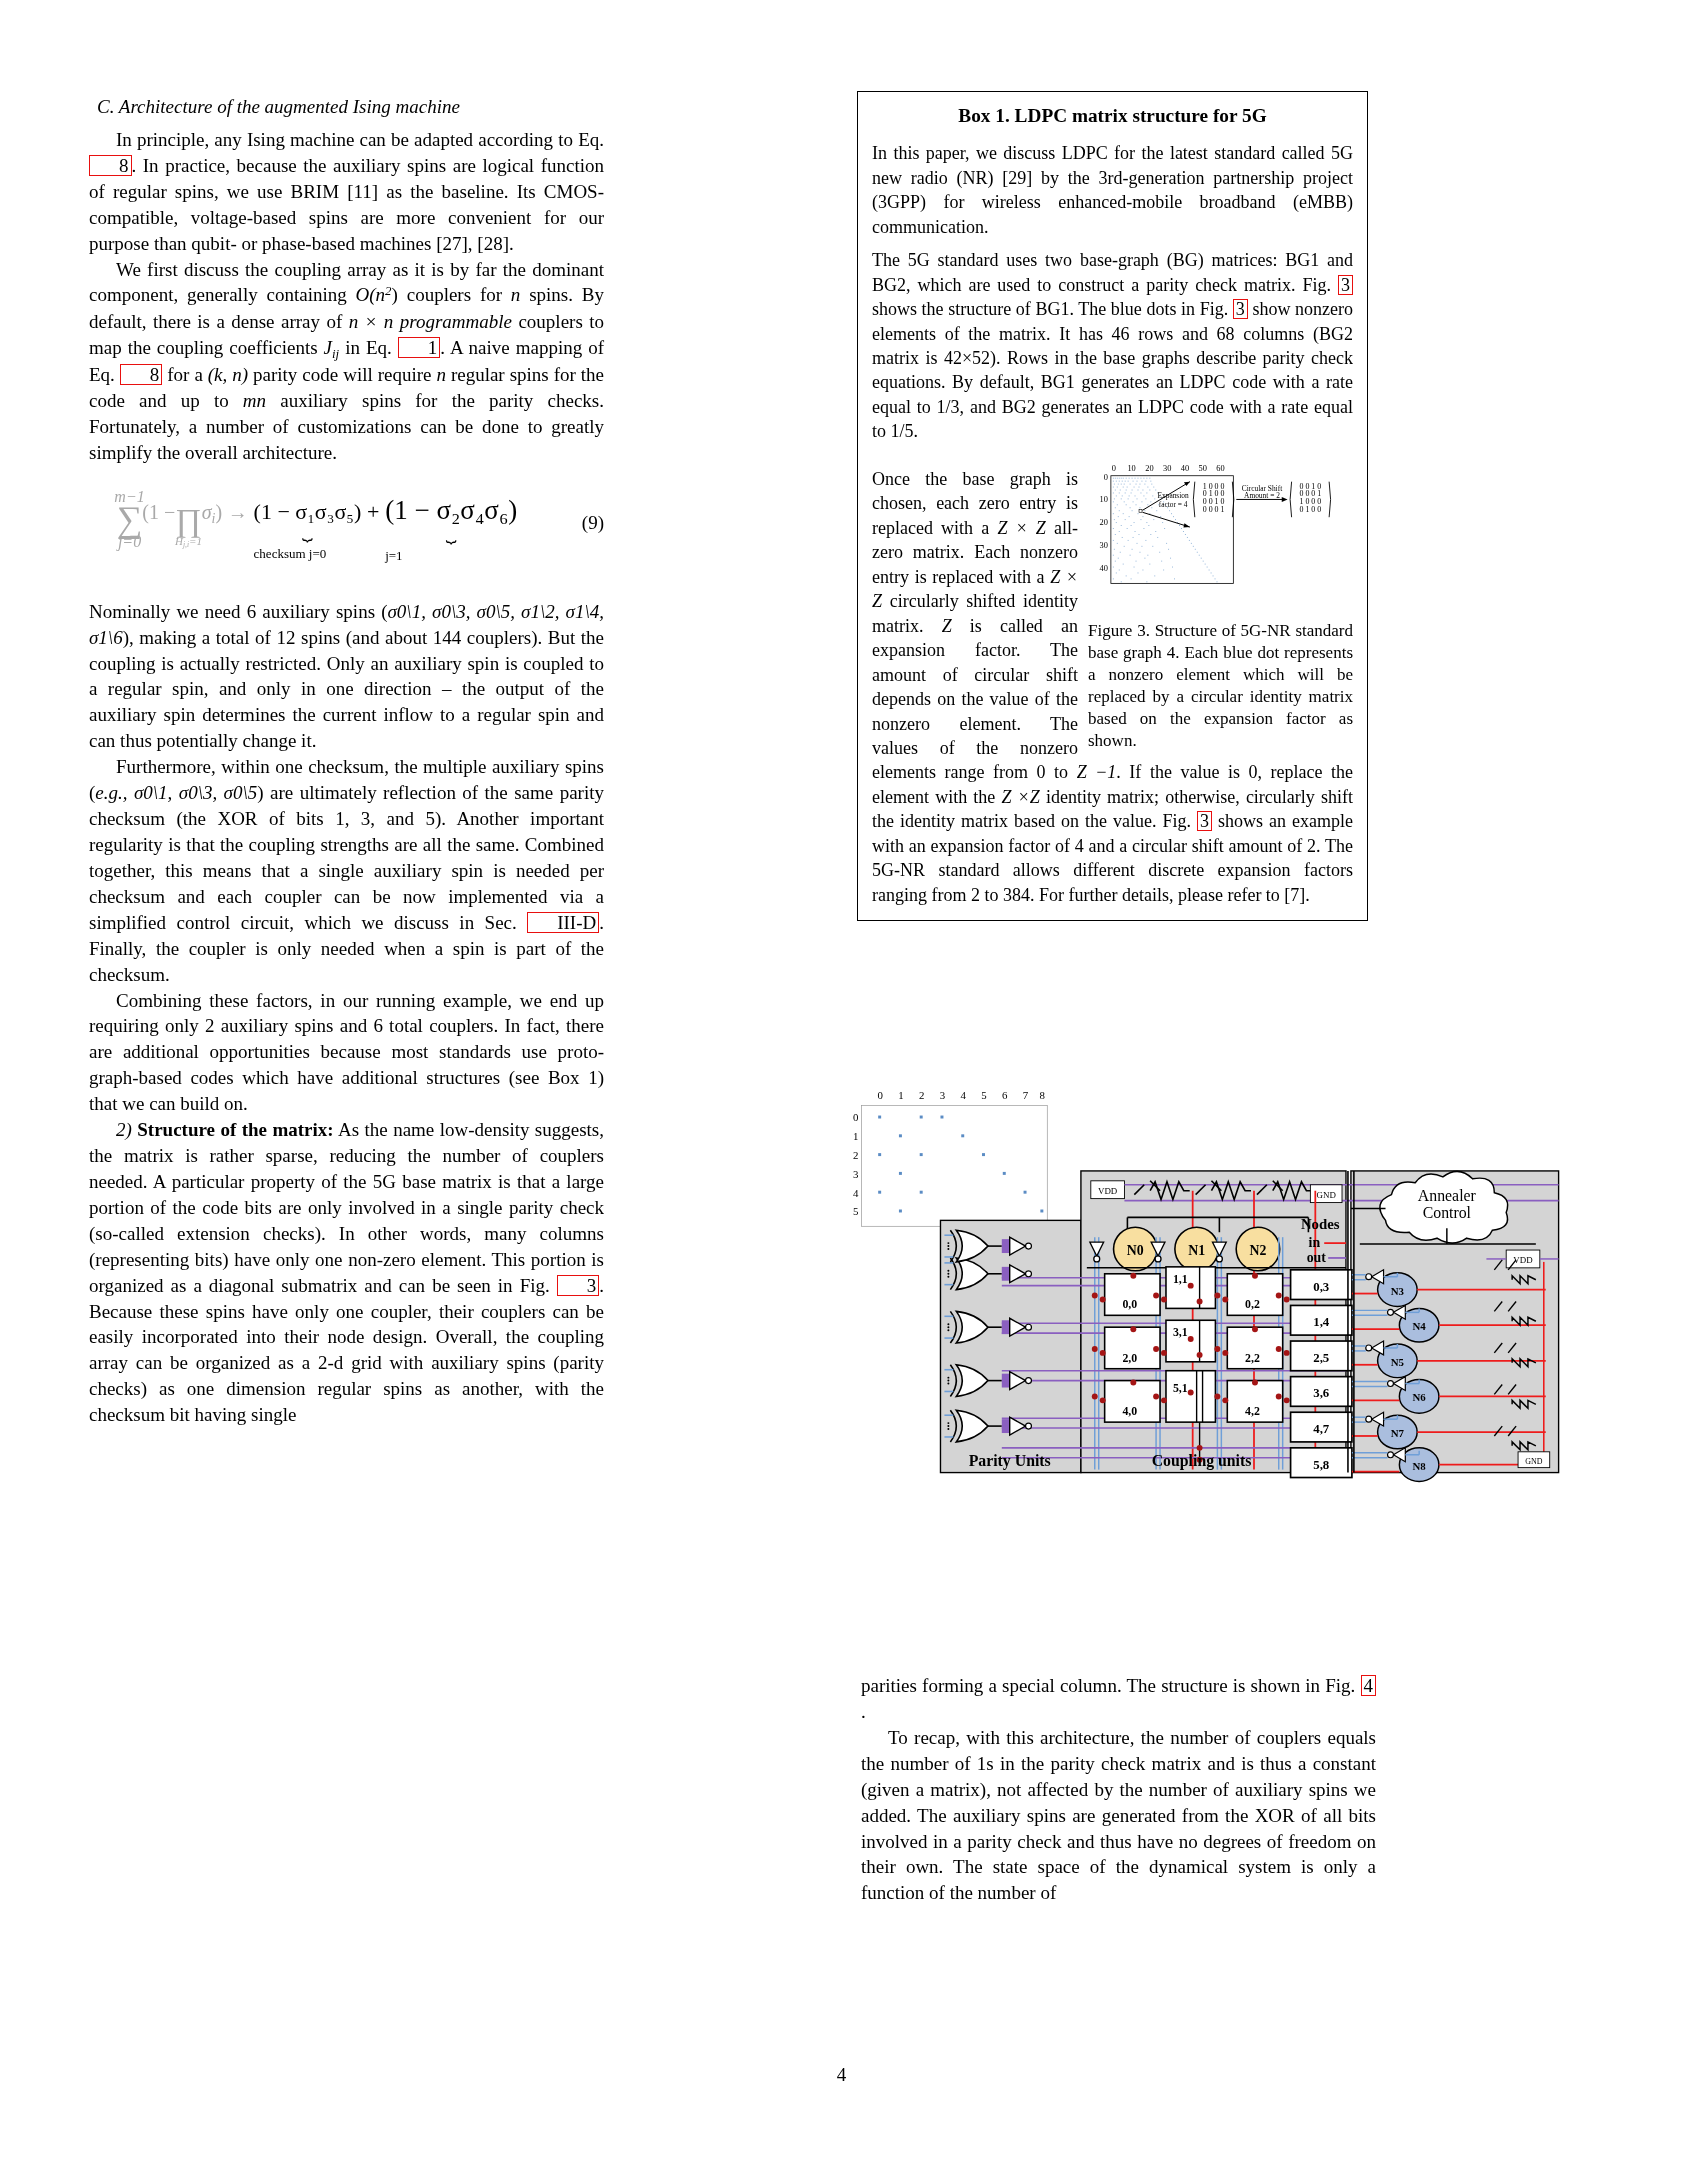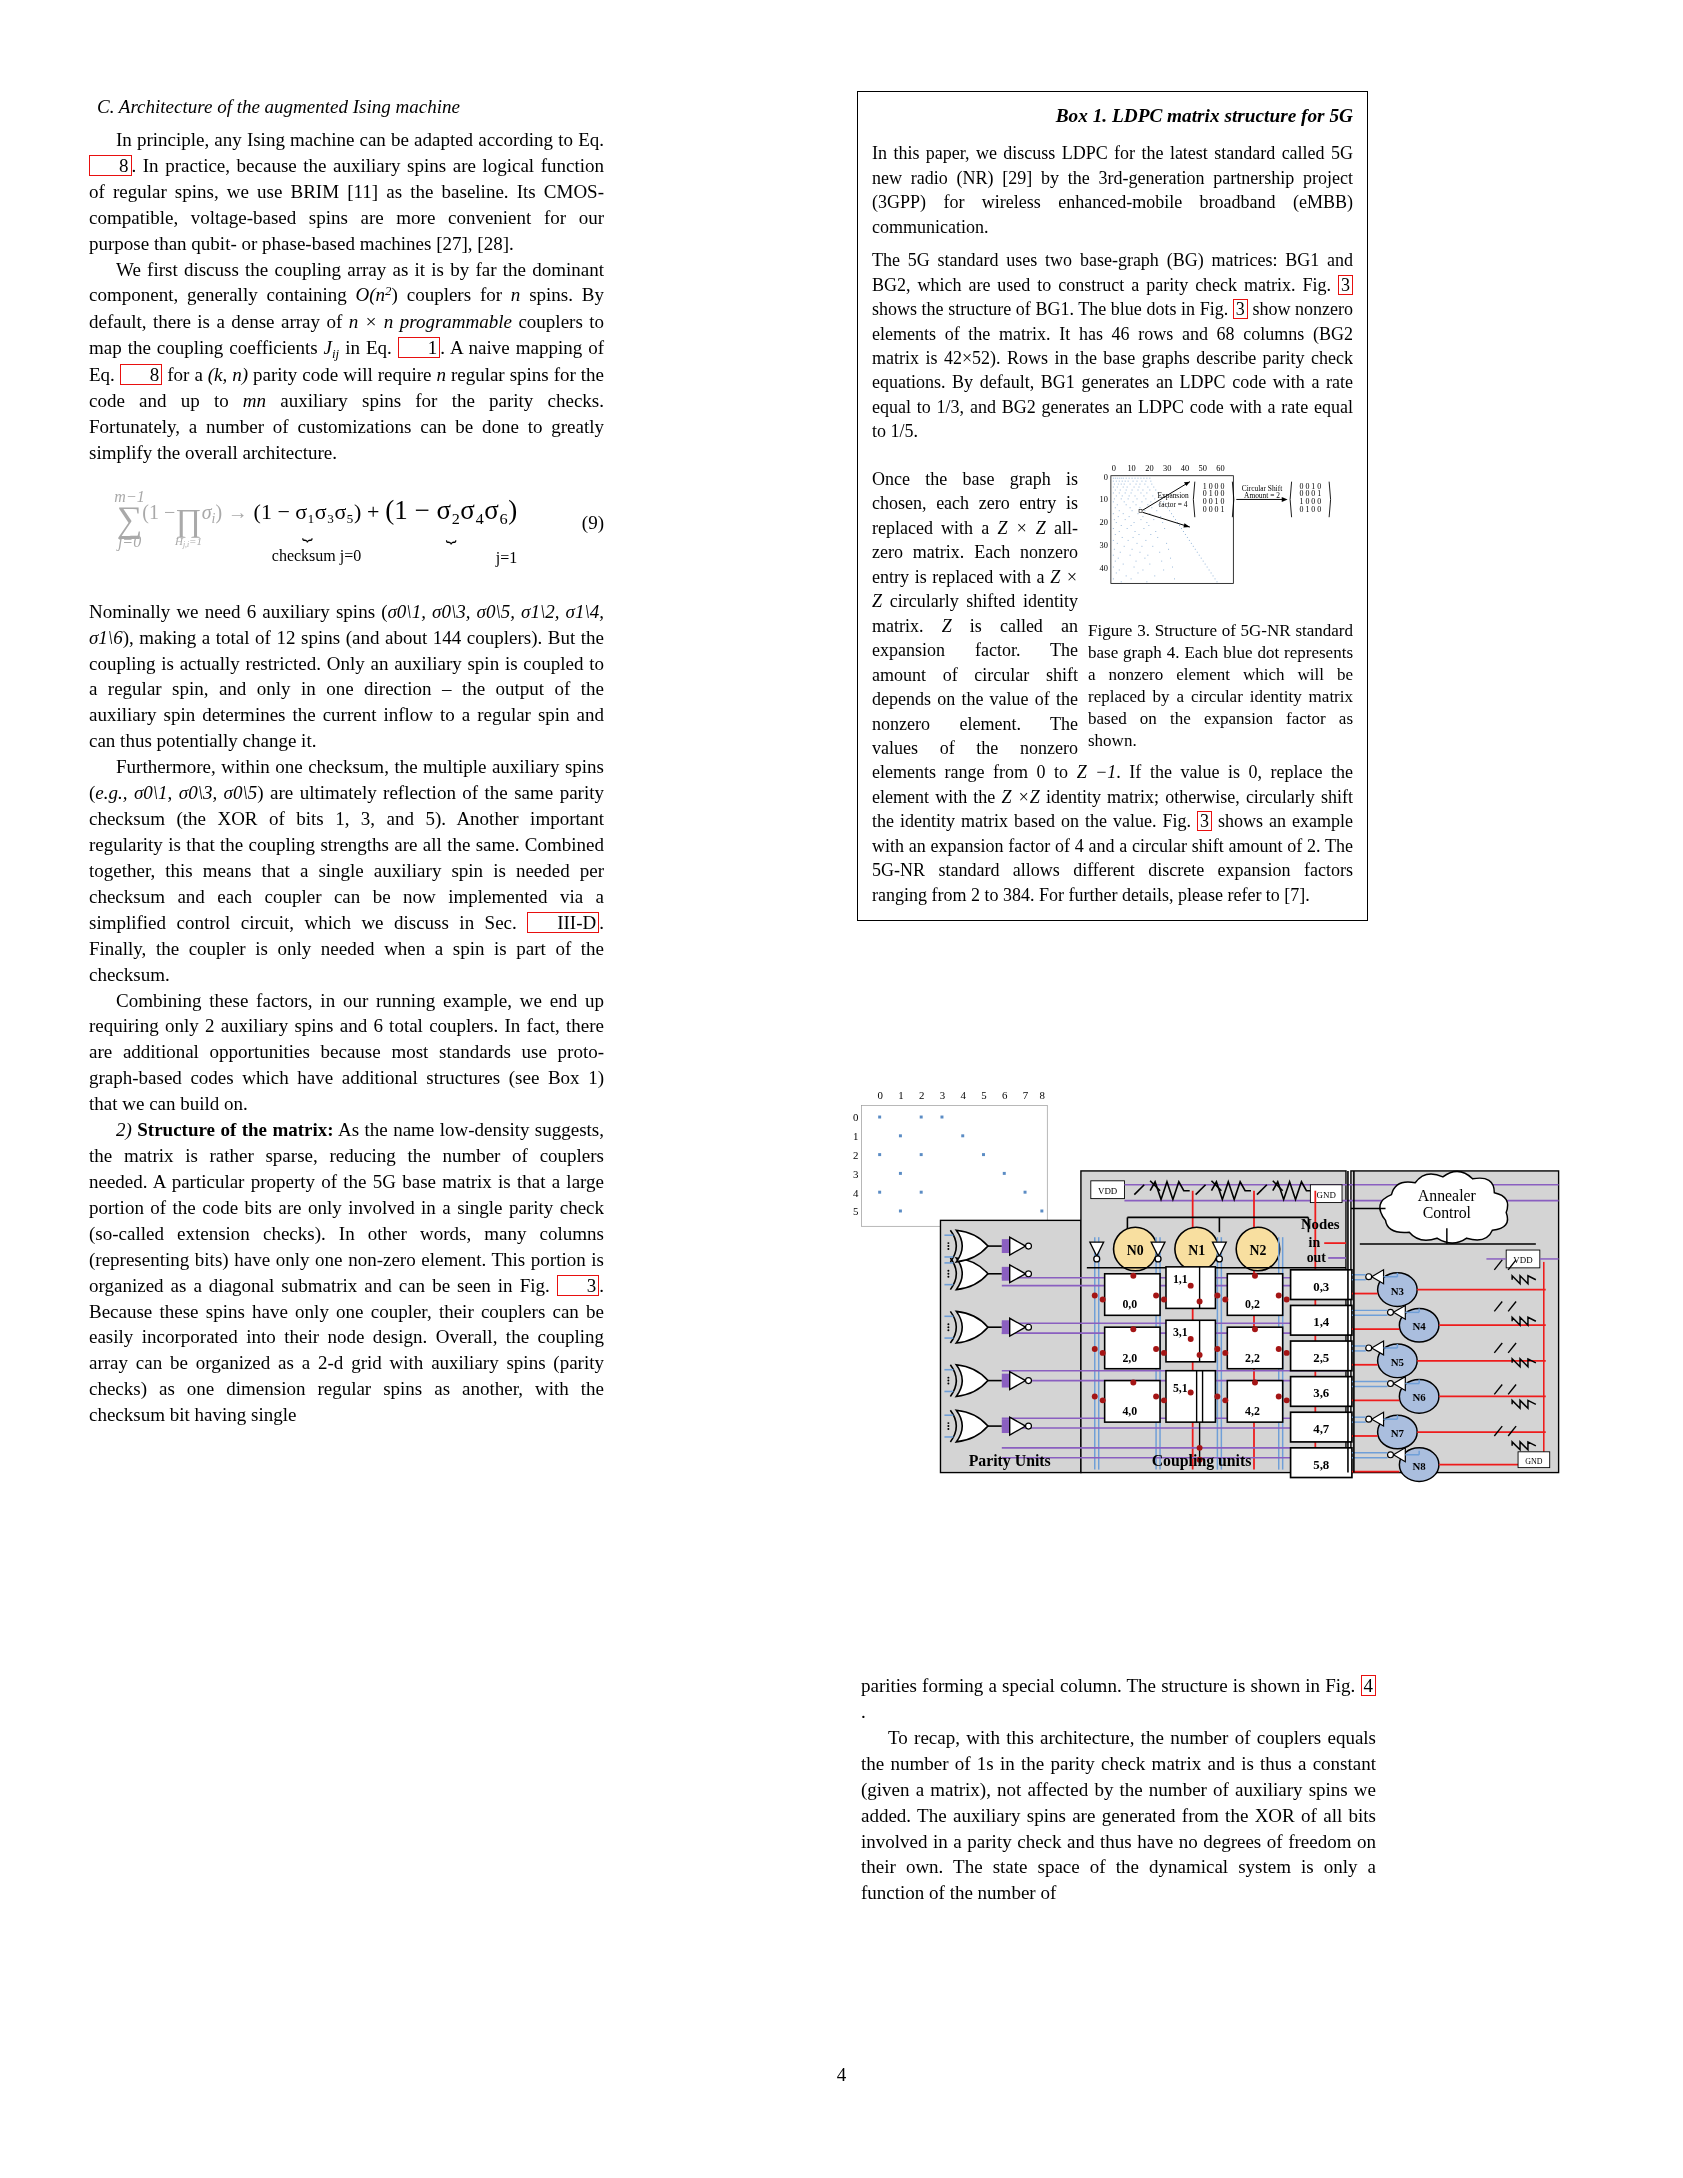--- a/index.html
+++ b/index.html
@@ -31,27 +31,27 @@
 
   
   .eqwrap{position:relative;height:119px;margin:10px 0 4px 0;text-indent:0;}
   .eq-gray{color:#a9a9a9;}
   .bigop{font-size:36px;line-height:0.8;display:inline-block;vertical-align:-12px;position:relative;}
   .oplim{position:absolute;left:50%;transform:translateX(-50%);font-size:16px;font-style:italic;white-space:nowrap;}
   .oplim.top{top:-14px;}
   .oplim.bot{bottom:-15px;}
   .ubrace{display:inline-block;position:relative;}
   .ubrace .br{position:absolute;left:0;right:0;top:100%;text-align:center;font-size:18px;line-height:0.5;}
-  .ubrace .lbl{position:absolute;left:0;right:0;top:calc(100% + 18px);text-align:right;font-size:16px;white-space:nowrap;}
+  .ubrace .lbl{position:absolute;left:0;right:0;top:calc(100% + 18px);text-align:left;font-size:13px;white-space:nowrap;}
   .eqnum{position:absolute;right:0;top:34px;font-size:19px;}
 
   
   .box1{position:absolute;left:857px;top:91px;width:511px;border:1.5px solid #000;
         padding:11px 14px 13px 14px;box-sizing:border-box;font-size:18px;line-height:1.36;text-align:justify;}
-  .box1 h3{font-size:19.3px;font-weight:bold;margin:0 0 12px 0;text-indent:0;text-align:right;font-style:italic;}
+  .box1 h3{font-size:19.3px;font-weight:bold;margin:0 0 12px 0;text-indent:0;text-align:center;}
   .box1 p{text-indent:0;margin:0 0 9px 0;}
   .box1 p:last-child{margin-bottom:0;margin-top:23px;}
 
   
   .fig3wrap{float:right;width:265px;margin:2px 0 4px 10px;}
   .fig3img{width:265px;height:158px;position:relative;}
   .fig3cap{font-size:17px;line-height:1.3;text-align:justify;margin-top:7px;}
 
   
   .fig4{position:absolute;left:853px;top:1074px;width:711px;height:450px;}

